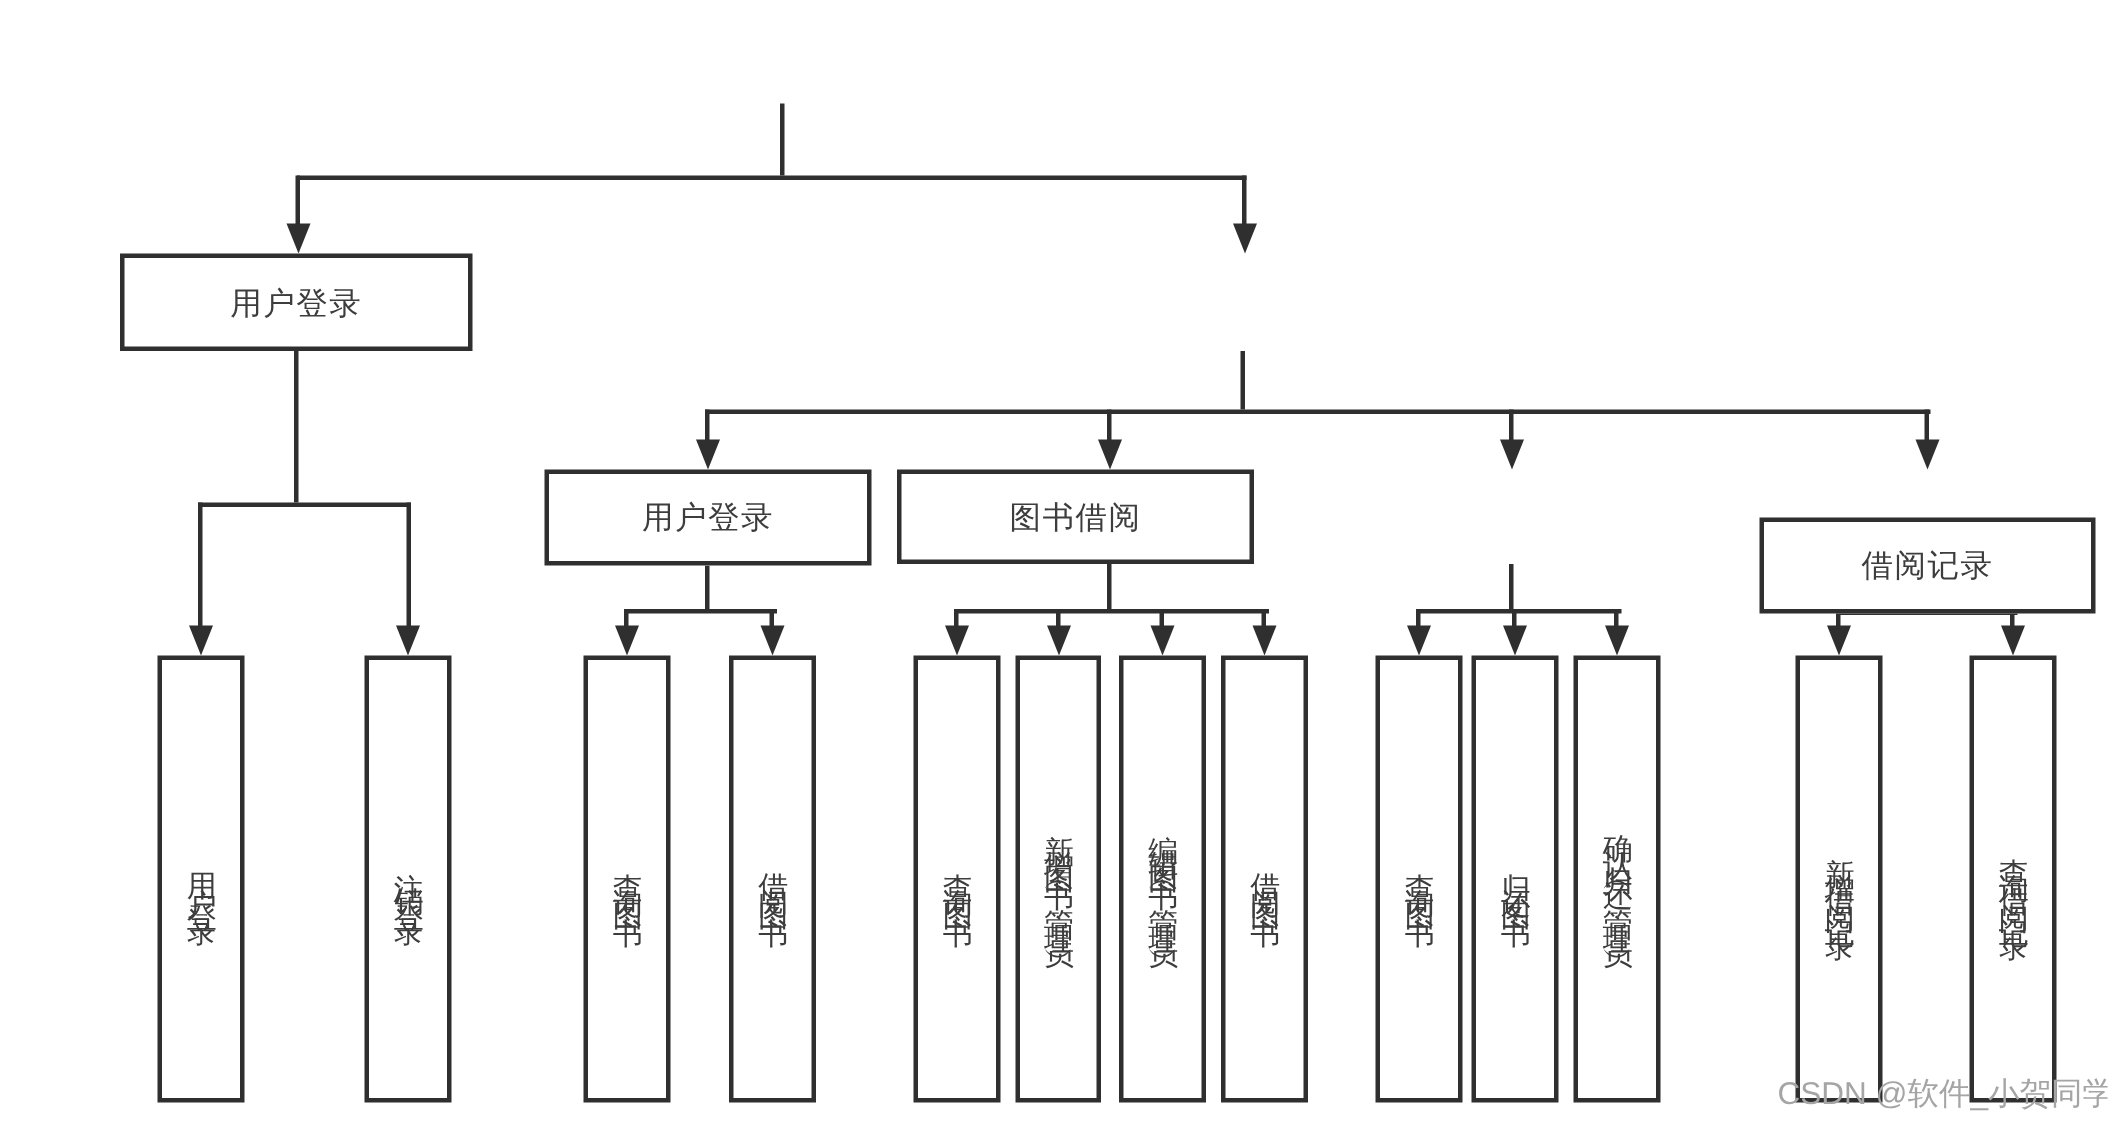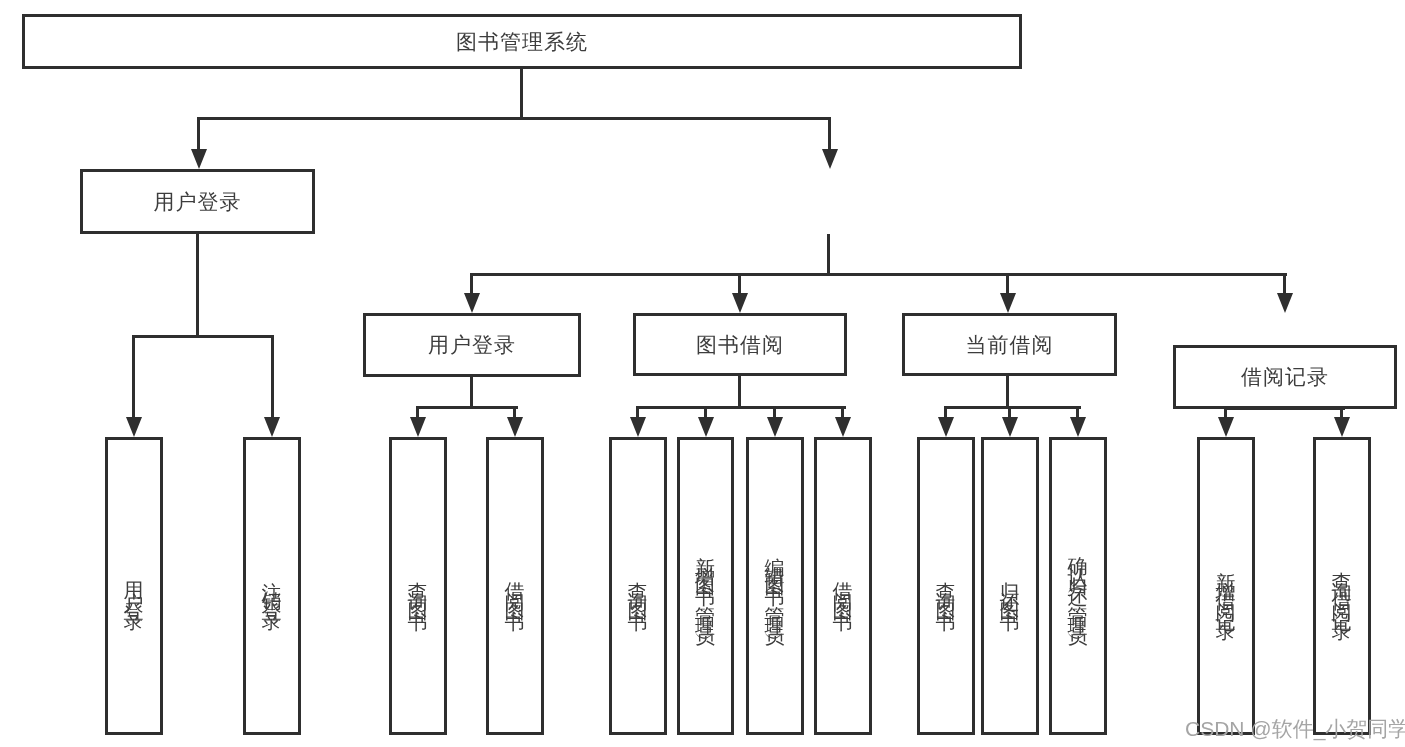--- a/index.html
+++ b/index.html
@@ -37,30 +37,28 @@
   .watermark{
     position:absolute;left:1185px;top:715px;z-index:3;
     color:var(--wm);font-size:21px;white-space:nowrap;
   }
 </style>
 </head>
 <body>
 
 <div class="diagram">
 
-  <div class="node" style="left:22px;top:14px;width:1000px;height:55px;">图书管理系统</div>
 
   <div class="node" style="left:80px;top:169px;width:235px;height:65px;">用户登录</div>
 
 
   <div class="node" style="left:363px;top:313px;width:218px;height:64px;">用户登录</div>
 
-  <div class="node" style="left:633px;top:313px;width:214px;height:63px;">图书借阅</div>
+  <div class="node" style="left:598px;top:313px;width:238px;height:63px;">图书借阅</div>
 
-  <div class="node" style="left:902px;top:313px;width:215px;height:63px;">当前借阅</div>
 
   <div class="node" style="left:1173px;top:313px;width:224px;height:64px;margin-top:32px;">借阅记录</div>
 
   <div class="node leaf" style="left:105px;top:437px;width:58px;height:298px;">
     <span class="vtext">用户登录</span>
   </div>
   <div class="node leaf" style="left:243px;top:437px;width:58px;height:298px;">
     <span class="vtext">注销登录</span>
   </div>
   <div class="node leaf" style="left:389px;top:437px;width:58px;height:298px;">

